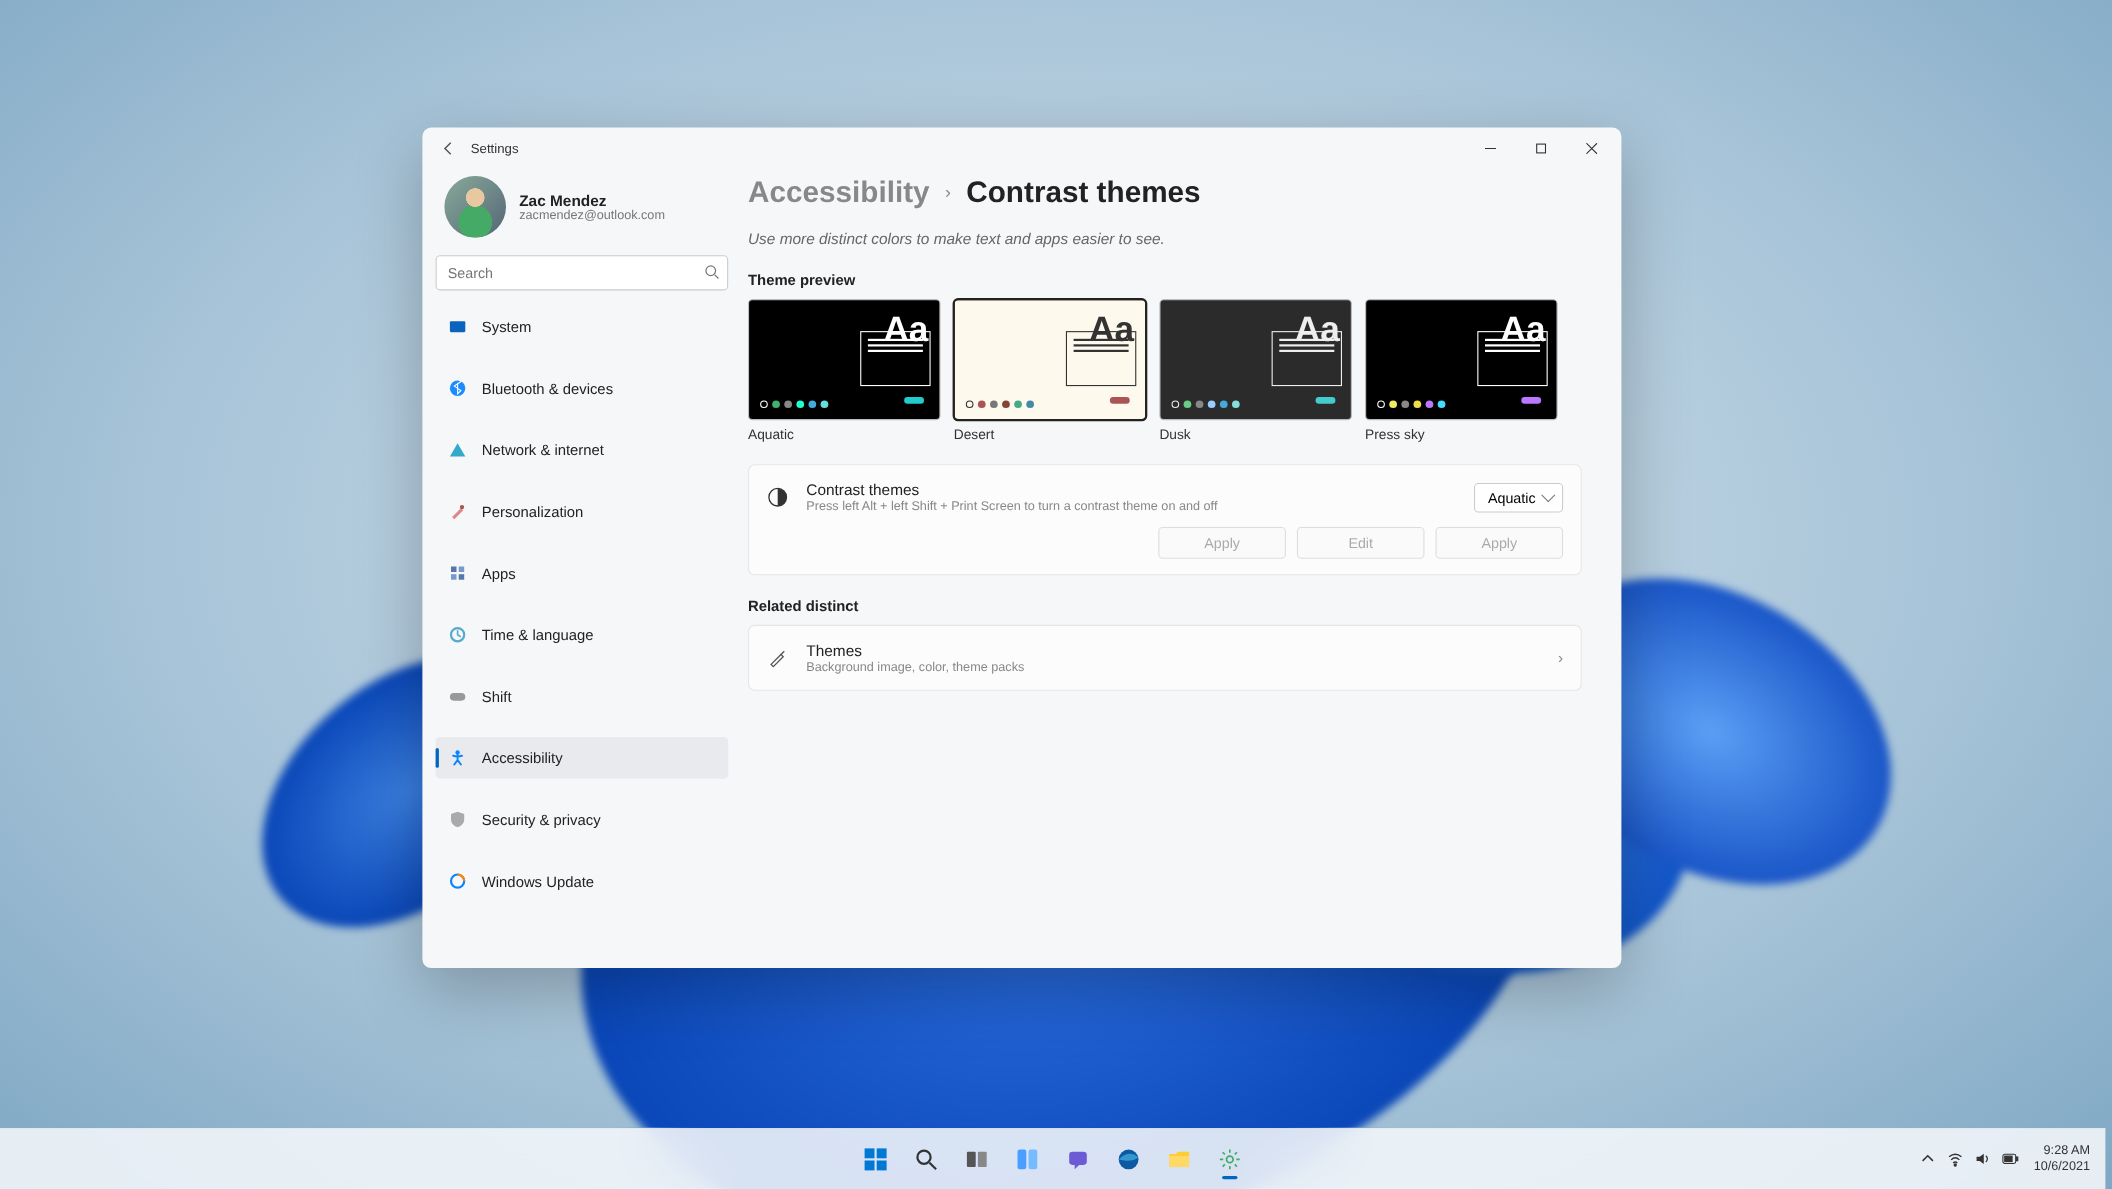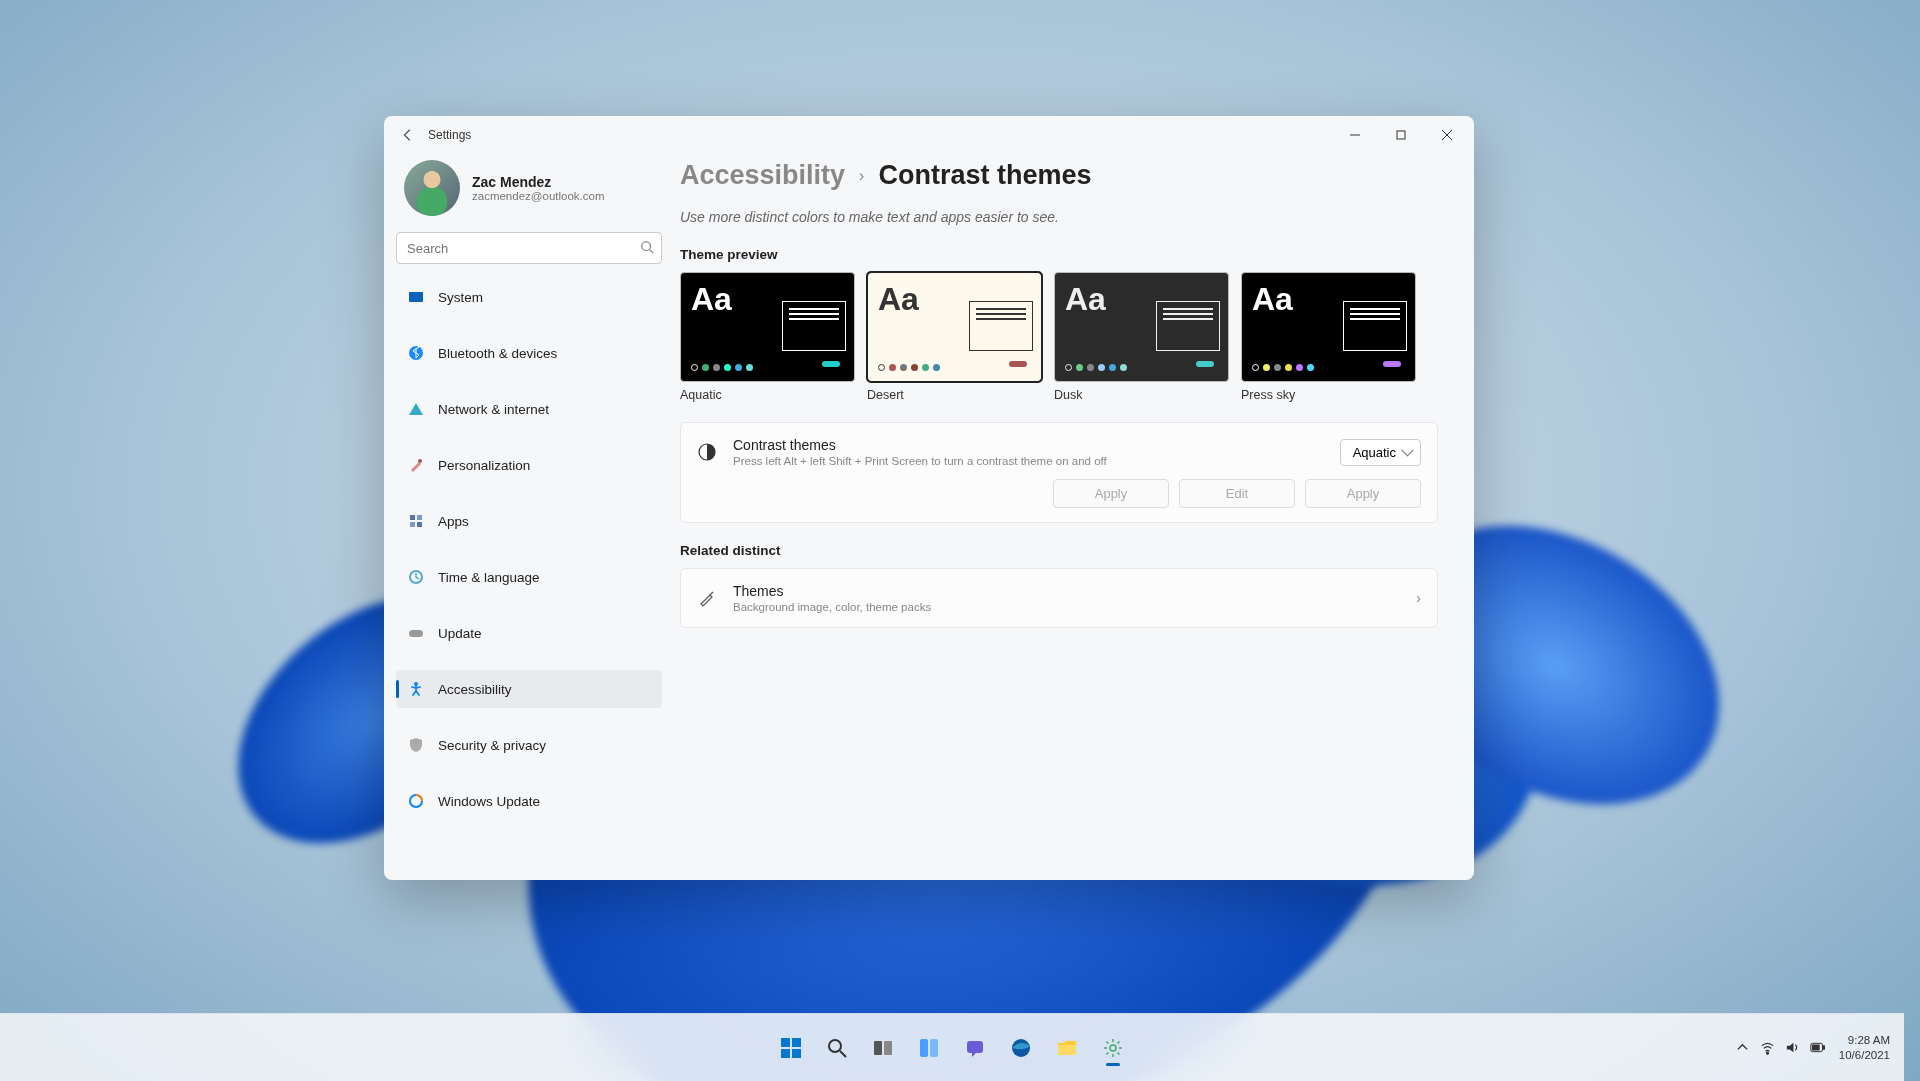--- a/index.html
+++ b/index.html
@@ -48,21 +48,21 @@
 .main { flex:1; padding: 6px 36px 20px 6px; overflow:auto; }
 .breadcrumb { display:flex; align-items:center; gap:14px; margin-bottom: 18px; }
 .bc-parent { font-size: 27px; font-weight:600; color:#888; }
 .bc-sep { color:#888; font-size:16px; }
 .bc-current { font-size: 27px; font-weight:600; color:#222; }
 .subtitle { font-size: 14px; color:#666; margin-bottom: 22px; font-style: italic; }
 .section-label { font-size: 13.5px; font-weight:600; color:#222; margin-bottom: 10px; }
 
 .themes-row { display:flex; gap:12px; margin-bottom: 20px; }
 .theme-card { width: 175px; }
-.theme-prev { width:175px; height:110px; border-radius:4px; border:1px solid #bbb; position:relative; padding:10px; display:flex; flex-direction:column; justify-content:space-between; }
+.theme-prev { width:175px; height:110px; border-radius:4px; border:1px solid #bbb; position:relative; padding:10px; display:flex; flex-direction:column; justify-content:space-between;text-align:right; }
 .theme-card.selected .theme-prev { outline:2px solid #222; outline-offset:-1px; }
 .theme-aa { font-size: 32px; font-weight:600; line-height:1; }
 .theme-window { position:absolute; right:8px; top:28px; width:64px; height:50px; border:1.5px solid currentColor; }
 .theme-window::before { content:""; position:absolute; top:6px; left:6px; right:6px; height:2px; background:currentColor; box-shadow: 0 5px 0 currentColor, 0 10px 0 currentColor; }
 .theme-dots { display:flex; gap:4px; align-items:center; }
 .dot { width:7px; height:7px; border-radius:50%; }
 .dot.ring { background:transparent; border:1px solid currentColor; }
 .theme-accent { position:absolute; right:14px; bottom:14px; width:18px; height:6px; border-radius:3px; }
 .theme-name { font-size: 12.5px; color:#333; margin-top:6px; }
 
@@ -87,21 +87,21 @@
 .card-title { font-size:14px; color:#222; }
 .card-desc { font-size:11.5px; color:#888; margin-top:2px; }
 .dropdown { border:1px solid #ccc; border-radius:4px; padding:5px 24px 5px 12px; font-size:13px; background:#fff; position:relative; cursor:pointer; }
 .dropdown::after { content:""; position:absolute; right:8px; top:50%; width:8px; height:8px; border-right:1.5px solid #777; border-bottom:1.5px solid #777; transform:translateY(-70%) rotate(45deg); }
 .btnrow { display:flex; gap:10px; justify-content:flex-end; margin-top:12px; }
 .btn { border:1px solid #ddd; background:#fafafa; color:#aaa; border-radius:4px; padding:6px 0; width:116px; font-size:13px; text-align:center; cursor:default; }
 .related .card-row { cursor:pointer; }
 .chev { color:#888; font-size:14px; }
 
 
-.taskbar { position:absolute; left:0; right:16px; bottom:0; height:68px; background:rgba(244,247,250,.88); backdrop-filter:blur(20px); border-top:1px solid rgba(0,0,0,.05); display:flex; align-items:center; }
+.taskbar { position:absolute; left:0; right:6px; bottom:0; height:56px; background:rgba(244,247,250,.88); backdrop-filter:blur(20px); border-top:1px solid rgba(0,0,0,.05); display:flex; align-items:center; }
 .tb-center { position:absolute; left:50%; transform:translateX(-50%); display:flex; gap:6px; }
 .tb-icon { width:40px; height:40px; border-radius:4px; display:flex; align-items:center; justify-content:center; cursor:pointer; }
 .tb-icon.active { position:relative; }
 .tb-icon.active::after { content:""; position:absolute; bottom:2px; left:50%; transform:translateX(-50%); width:14px; height:3px; background:#0067c0; border-radius:2px; background:#777;}
 .tb-icon.active.running::after{background:#0067c0}
 .tb-right { margin-left:auto; display:flex; align-items:center; gap:14px; padding-right:14px; }
 .tray { display:flex; align-items:center; gap:10px; }
 .tray svg { width:15px; height:15px; }
 .clock { text-align:right; font-size:11.5px; color:#333; line-height:1.25; }
 </style>
@@ -210,21 +210,21 @@
               </svg>
             </span>
             <span>Time &amp; language</span>
           </div>
         <div class="nav-item">
             <span class="nav-icon">
               <svg width="16" height="16" viewBox="0 0 16 16">
                 <rect x="1" y="5" width="14" height="7" rx="3.5" fill="#999"></rect>
               </svg>
             </span>
-            <span>Update</span>
+            <span>Shift</span>
           </div>
         <div class="nav-item active">
             <span class="nav-icon">
               <svg width="16" height="16" viewBox="0 0 16 16">
                 <circle cx="8" cy="3" r="2" fill="#0a84ff"></circle>
                 <path d="M8 5v5 M4 6l4 1 4-1 M8 10l-3 4 M8 10l3 4" stroke="#0a84ff" stroke-width="1.8" fill="none" stroke-linecap="round"></path>
               </svg>
             </span>
             <span>Accessibility</span>
           </div>

